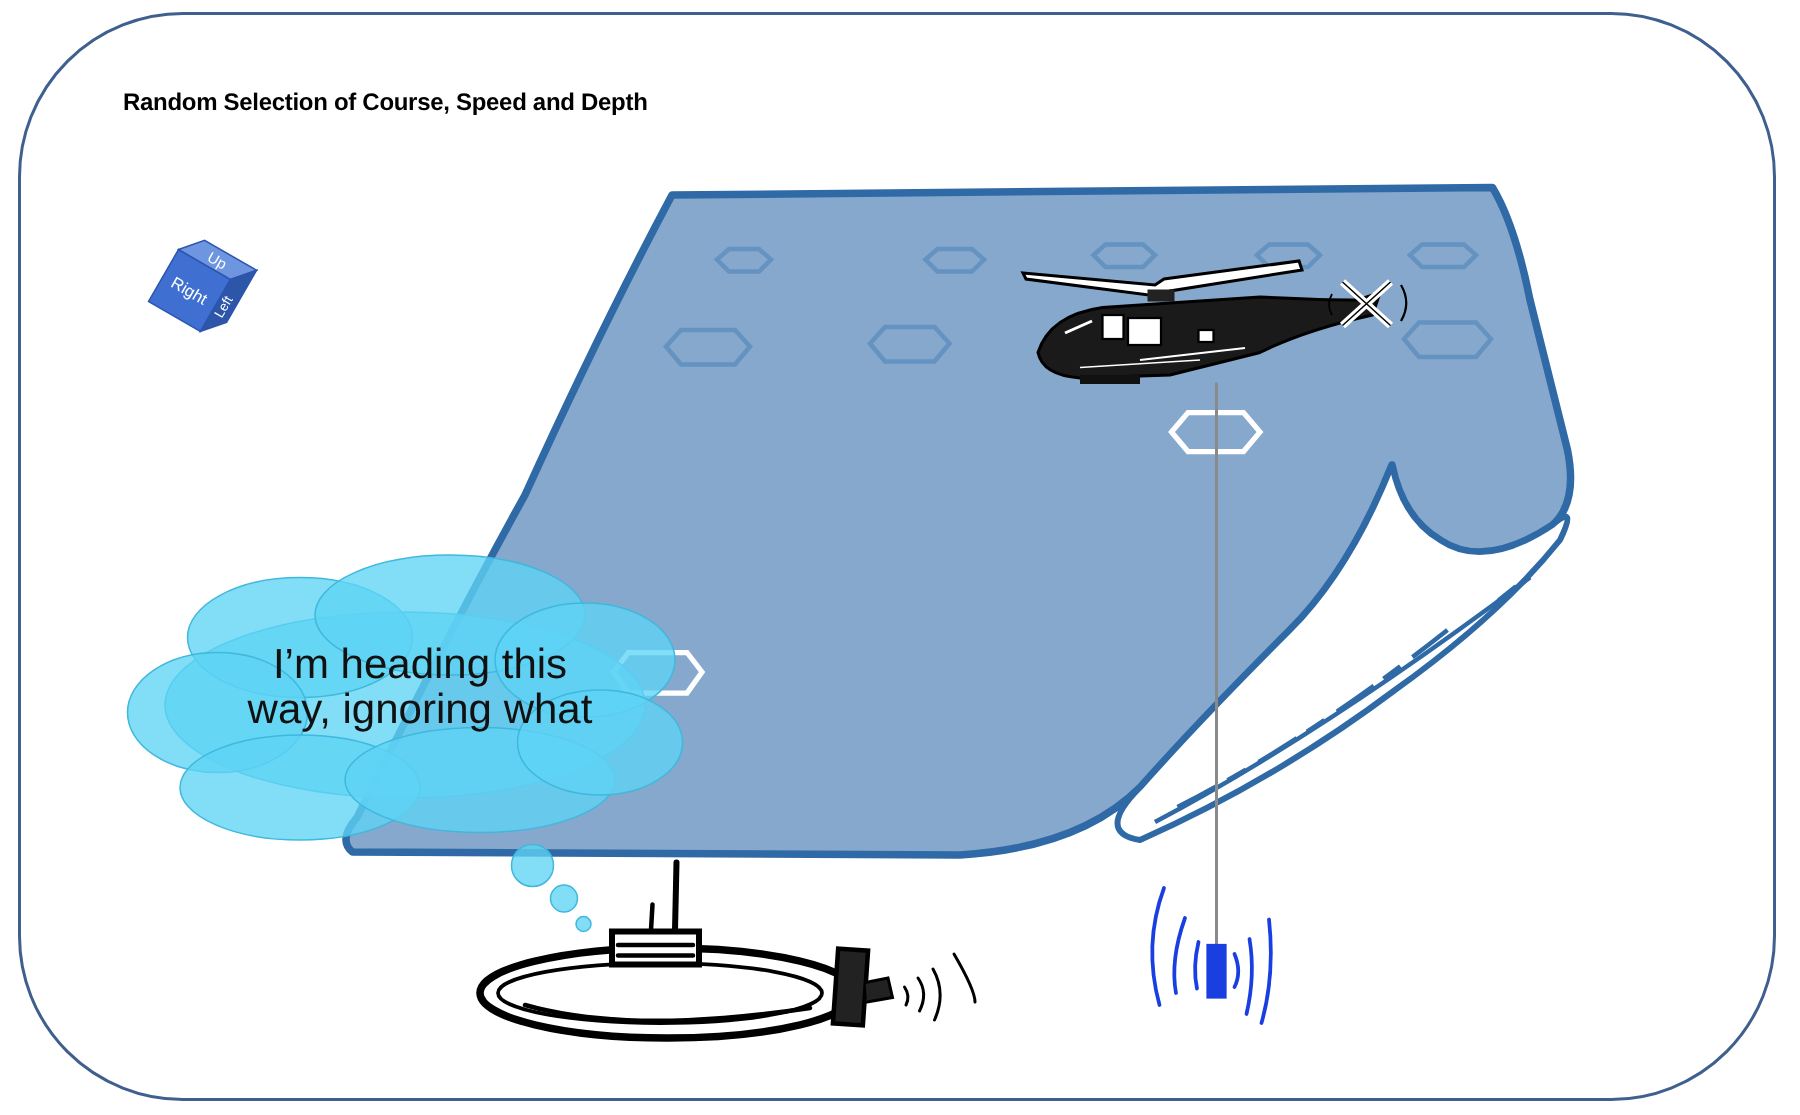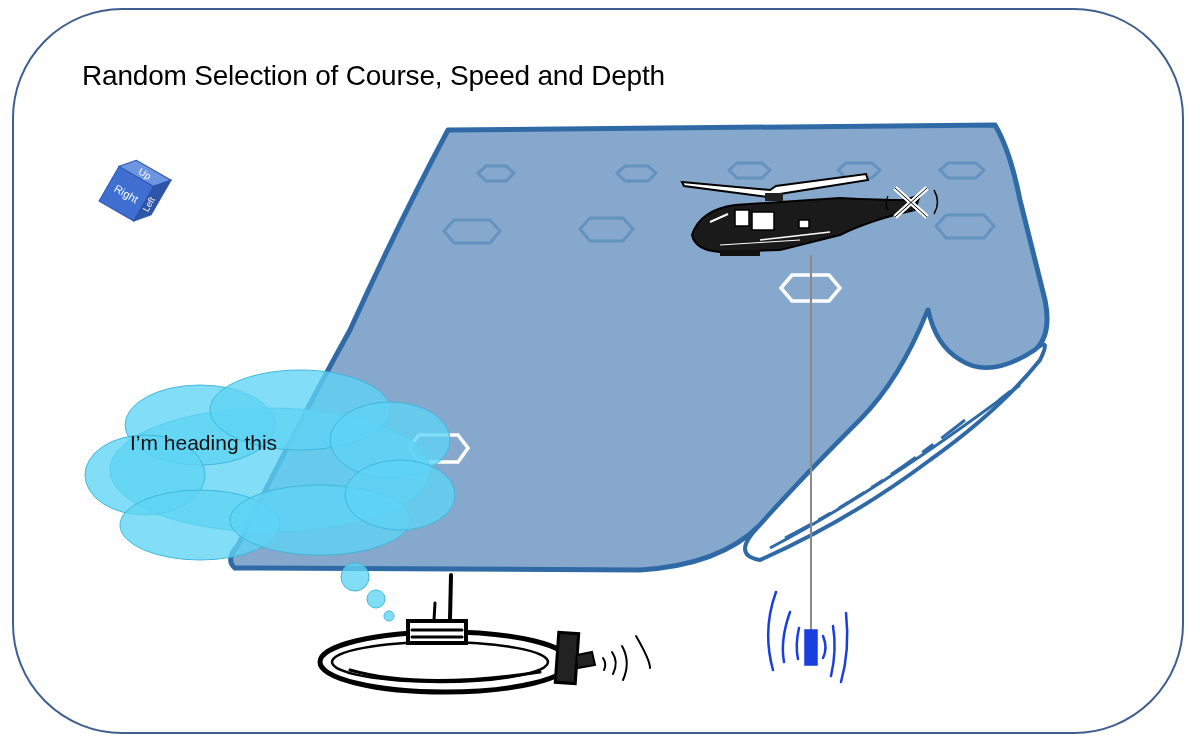--- a/index.html
+++ b/index.html
@@ -1,24 +1,24 @@
 <!DOCTYPE html>
 <html><head>
 <meta charset="utf-8">
 <style>
   html, body { margin: 0; padding: 0; background: #ffffff; }
   body { width: 1200px; height: 743px; position: relative; overflow: hidden;
          font-family: "Liberation Sans", sans-serif; }
   .frame { position: absolute; left: 12px; top: 8px; width: 1172px; height: 726px;
            border: 2px solid #3f5f8f; border-radius: 110px; box-sizing: border-box; }
-  .title { position: absolute; left: 82px; top: 60px; font-size: 28px; font-weight: normal;
+  .title { position: absolute; left: 82px; top: 60px; font-size: 16px; font-weight: bold;
            color: #000; letter-spacing: -0.2px; }
   svg.scene { position: absolute; left: 0; top: 0; }
-  .cloud-text { position: absolute; left: 130px; top: 428px; width: 300px; text-align: left;
-                font-size: 21px; line-height: 30px; color: #111; }
+  .cloud-text { position: absolute; left: 130px; top: 428px; width: 300px; text-align: center;
+                font-size: 28px; line-height: 30px; color: #111; }
   .cube-label { font-family: "Liberation Sans", sans-serif; fill: #ffffff; }
 </style>
 </head>
 <body>
 
 <div class="frame"></div>
 
 <div class="title">Random Selection of Course, Speed and Depth</div>
 
 <svg class="scene" width="1200" height="743" viewBox="0 0 1200 743">
@@ -112,13 +112,14 @@
     <path d="M790,612 Q780,640 784,662"></path>
     <path d="M799,628 Q795,645 798,659"></path>
     <path d="M823,636 Q828,648 823,658"></path>
     <path d="M833,626 Q837,650 831,676"></path>
     <path d="M846,613 Q850,650 841,682"></path>
   </g>
 </svg>
 
 <div class="cloud-text">
   <div>I’m heading this</div>
+  <div>way, ignoring what</div>
 </div>
 
 </body></html>

